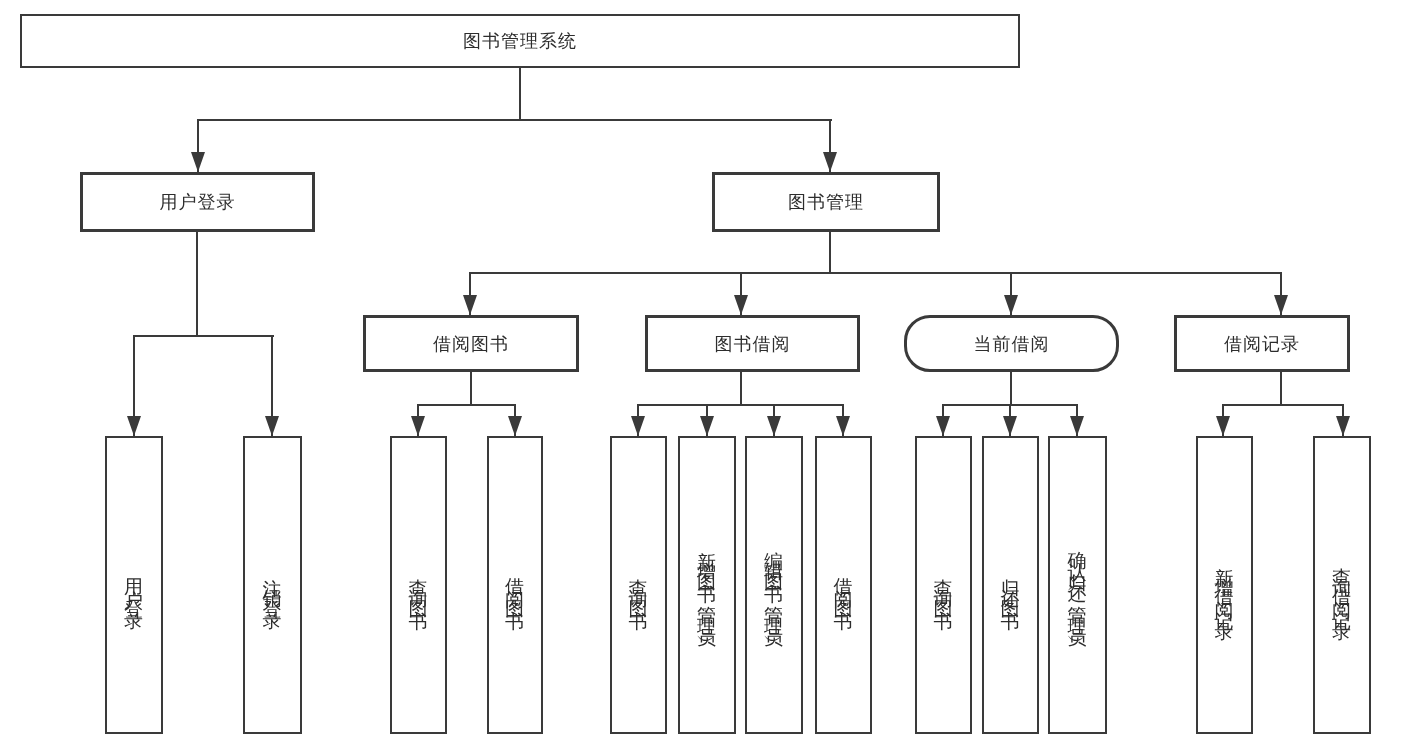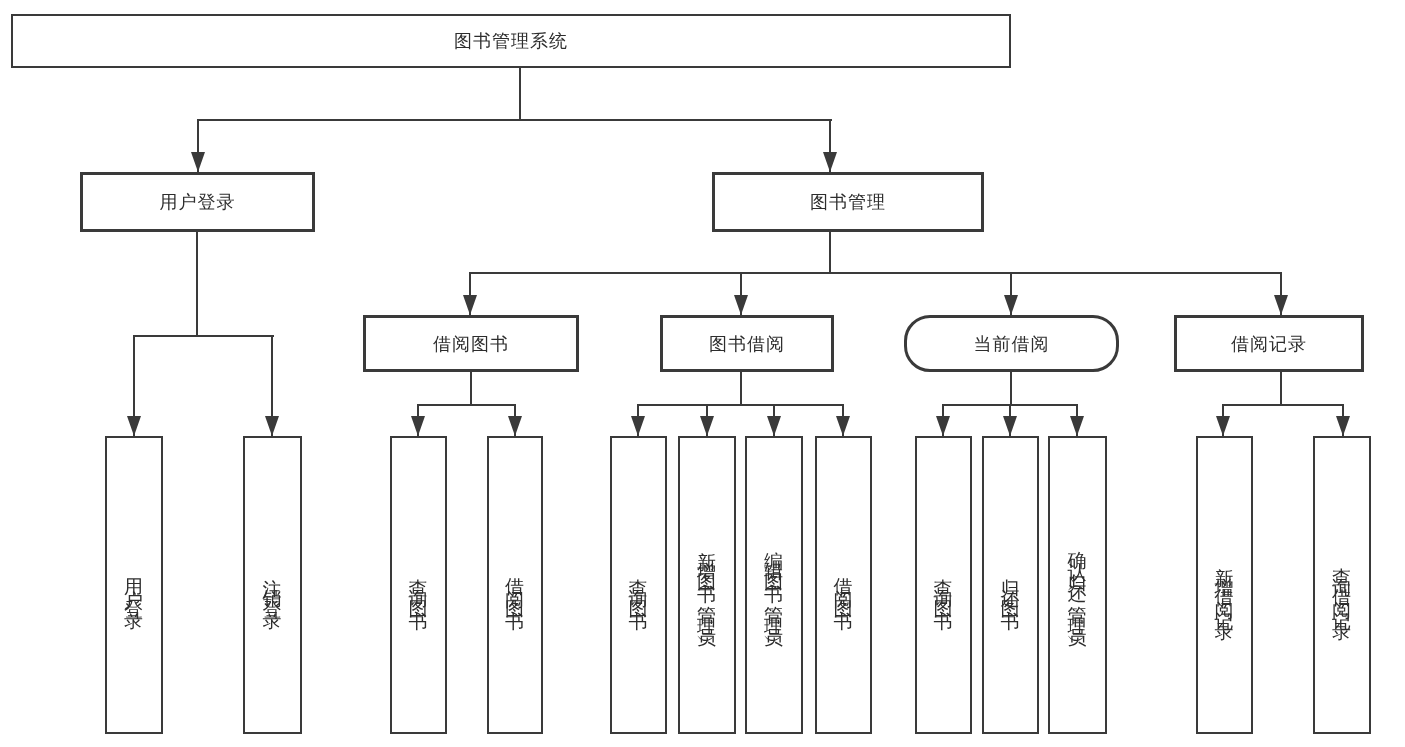--- a/index.html
+++ b/index.html
@@ -66,35 +66,35 @@
     color: #b7b7bb;
     letter-spacing: 1px;
     white-space: nowrap;
   }
 </style>
 </head>
 <body>
 
 <div id="stage">
 
-  <div class="node" style="left:11px; top:14px; width:1000px; height:54px;">
+  <div class="node" style="left:20px; top:14px; width:1000px; height:54px;">
     <span class="hlabel">图书管理系统</span>
   </div>
 
   <div class="vl" style="left:519px; top:68px; height:53px;"></div>
   <div class="hl" style="left:197px; top:119px; width:635px;"></div>
   <div class="vl" style="left:197px; top:119px; height:53px;"></div>
   <div class="ah" style="left:191px; top:152px;"></div>
   <div class="vl" style="left:829px; top:119px; height:53px;"></div>
   <div class="ah" style="left:823px; top:152px;"></div>
 
   <div class="node b3" style="left:80px; top:172px; width:235px; height:60px;">
     <span class="hlabel">用户登录</span>
   </div>
-  <div class="node b3" style="left:712px; top:172px; width:272px; height:60px;">
+  <div class="node b3" style="left:712px; top:172px; width:228px; height:60px;">
     <span class="hlabel">图书管理</span>
   </div>
 
   <div class="vl" style="left:196px; top:232px; height:105px;"></div>
   <div class="hl" style="left:134px; top:335px; width:140px;"></div>
   <div class="vl" style="left:133px; top:335px; height:101px;"></div>
   <div class="ah" style="left:127px; top:416px;"></div>
   <div class="vl" style="left:271px; top:335px; height:101px;"></div>
   <div class="ah" style="left:265px; top:416px;"></div>
 
@@ -105,27 +105,27 @@
   <div class="vl" style="left:740px; top:272px; height:43px;"></div>
   <div class="ah" style="left:734px; top:295px;"></div>
   <div class="vl" style="left:1010px; top:272px; height:43px;"></div>
   <div class="ah" style="left:1004px; top:295px;"></div>
   <div class="vl" style="left:1280px; top:272px; height:43px;"></div>
   <div class="ah" style="left:1274px; top:295px;"></div>
 
   <div class="node b3" style="left:363px; top:315px; width:216px; height:57px;">
     <span class="hlabel">借阅图书</span>
   </div>
-  <div class="node b3" style="left:660px; top:315px; width:174px; height:57px;justify-content:center;">
+  <div class="node b3" style="left:645px; top:315px; width:215px; height:57px;justify-content:center;">
     <span class="hlabel">图书借阅</span>
   </div>
   <div class="node b3" style="left:904px; top:315px; width:215px; height:57px;border-radius:26px;">
     <span class="hlabel">当前借阅</span>
   </div>
-  <div class="node b3" style="left:1174px; top:315px; width:190px; height:57px;">
+  <div class="node b3" style="left:1174px; top:315px; width:176px; height:57px;">
     <span class="hlabel">借阅记录</span>
   </div>
 
   <div class="vl" style="left:470px; top:372px; height:34px;"></div>
   <div class="hl" style="left:418px; top:404px; width:98px;"></div>
   <div class="vl" style="left:417px; top:404px; height:32px;"></div>
   <div class="ah" style="left:411px; top:416px;"></div>
   <div class="vl" style="left:514px; top:404px; height:32px;"></div>
   <div class="ah" style="left:508px; top:416px;"></div>
 

